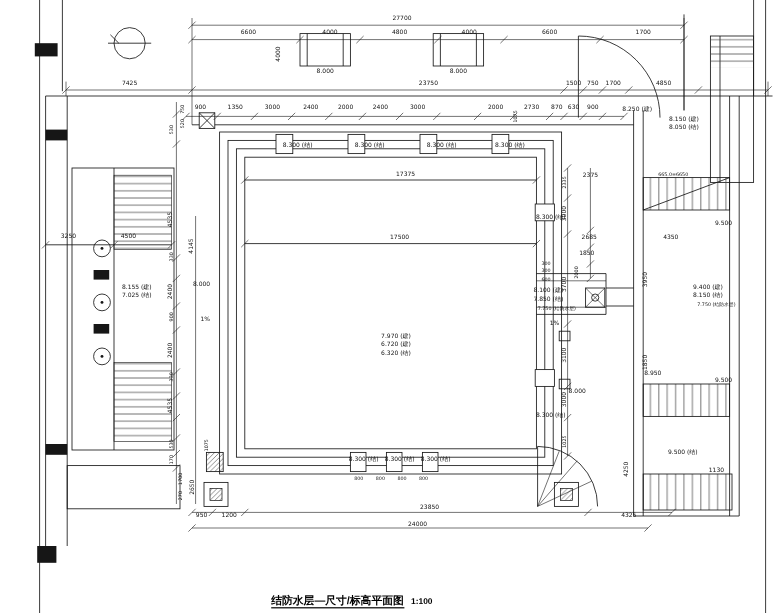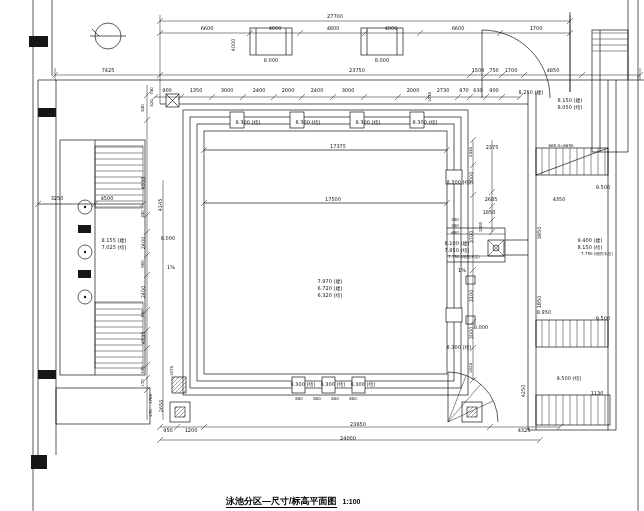--- a/index.html
+++ b/index.html
@@ -289,16 +289,16 @@
       <div class="lbl" style="left: 151px; top: 413px; font-size: 4px; transform: translate(-50%, -50%) rotate(-90deg);">270</div>
       <div class="lbl" style="left: 161px; top: 406px; font-size: 5px; transform: translate(-50%, -50%) rotate(-90deg);">2650</div>
       <div class="lbl" style="left: 168px; top: 430px; font-size: 5px; transform: translate(-50%, -50%) rotate(0deg);">950</div>
       <div class="lbl" style="left: 191px; top: 430px; font-size: 5px; transform: translate(-50%, -50%) rotate(0deg);">1200</div>
       <div class="lbl" style="left: 358px; top: 424px; font-size: 5px; transform: translate(-50%, -50%) rotate(0deg);">23850</div>
       <div class="lbl" style="left: 524px; top: 430px; font-size: 5px; transform: translate(-50%, -50%) rotate(0deg);">4325</div>
       <div class="lbl" style="left: 348px; top: 438px; font-size: 5px; transform: translate(-50%, -50%) rotate(0deg);">24000</div>
     </div>
 
   <div id="title-block">
-    <span id="title-text">泳池分区—尺寸/标高平面图</span><span id="title-scale">1:100</span>
+    <span id="title-text">结防水层—尺寸/标高平面图</span><span id="title-scale">1:100</span>
   </div>
 
 </div>
 
 </body></html>

